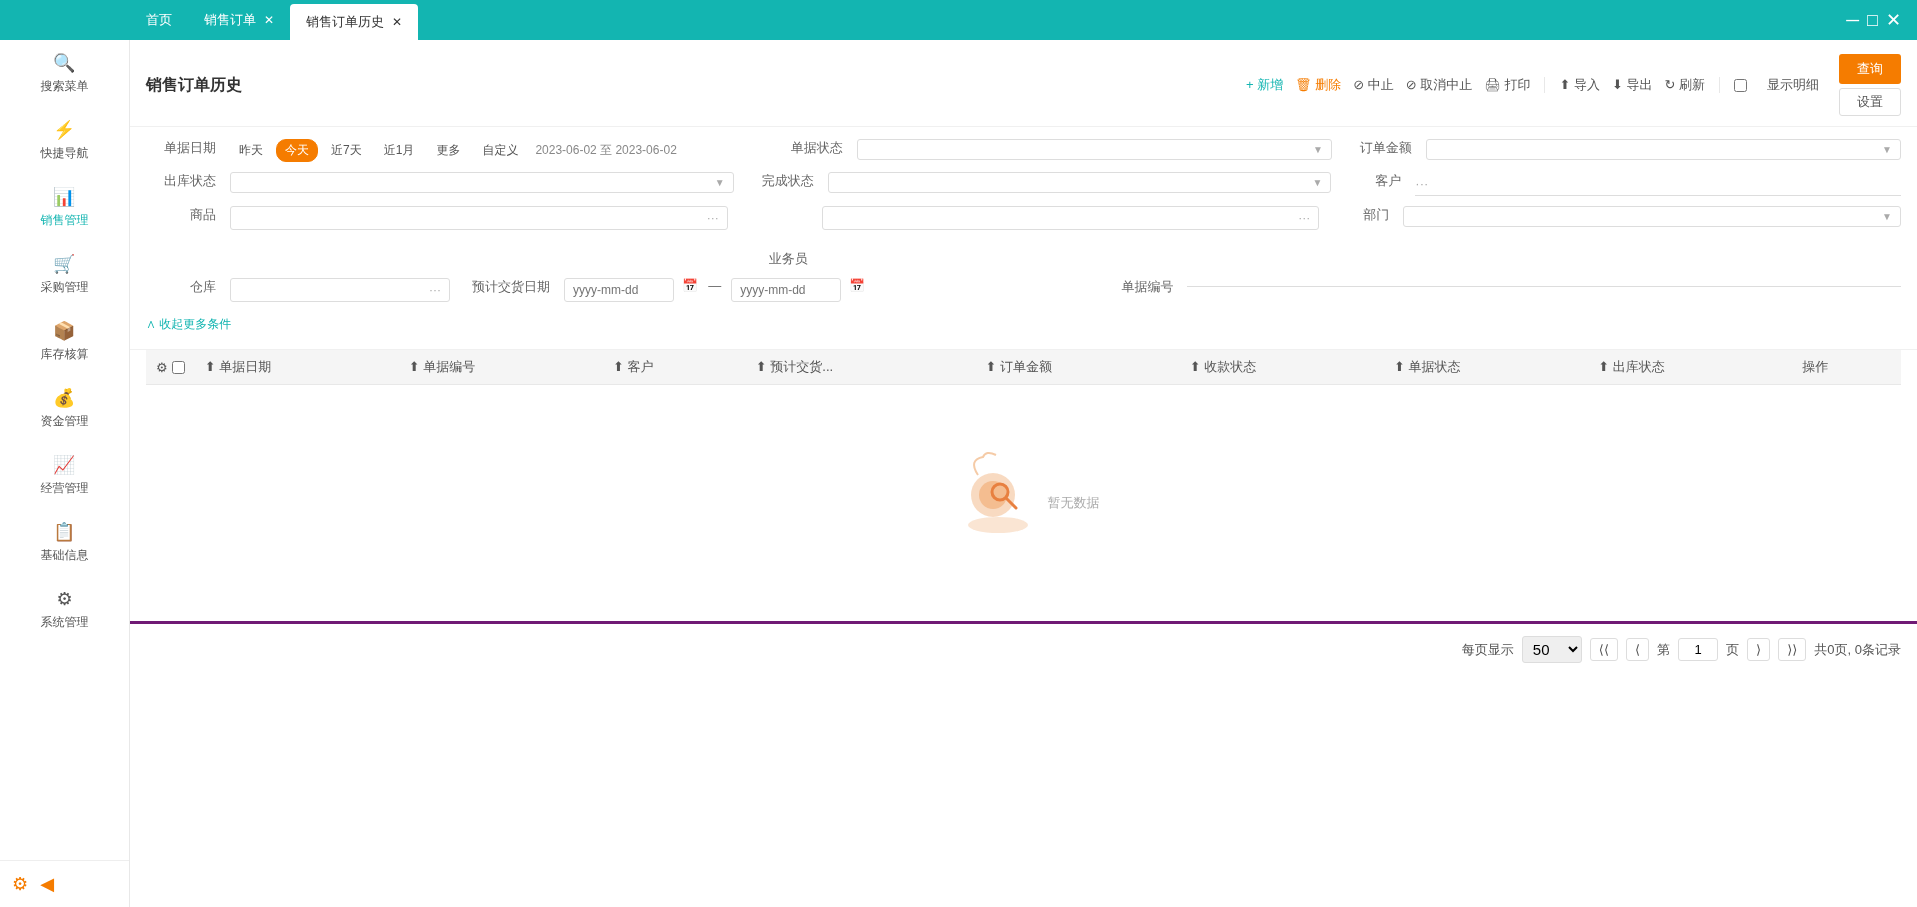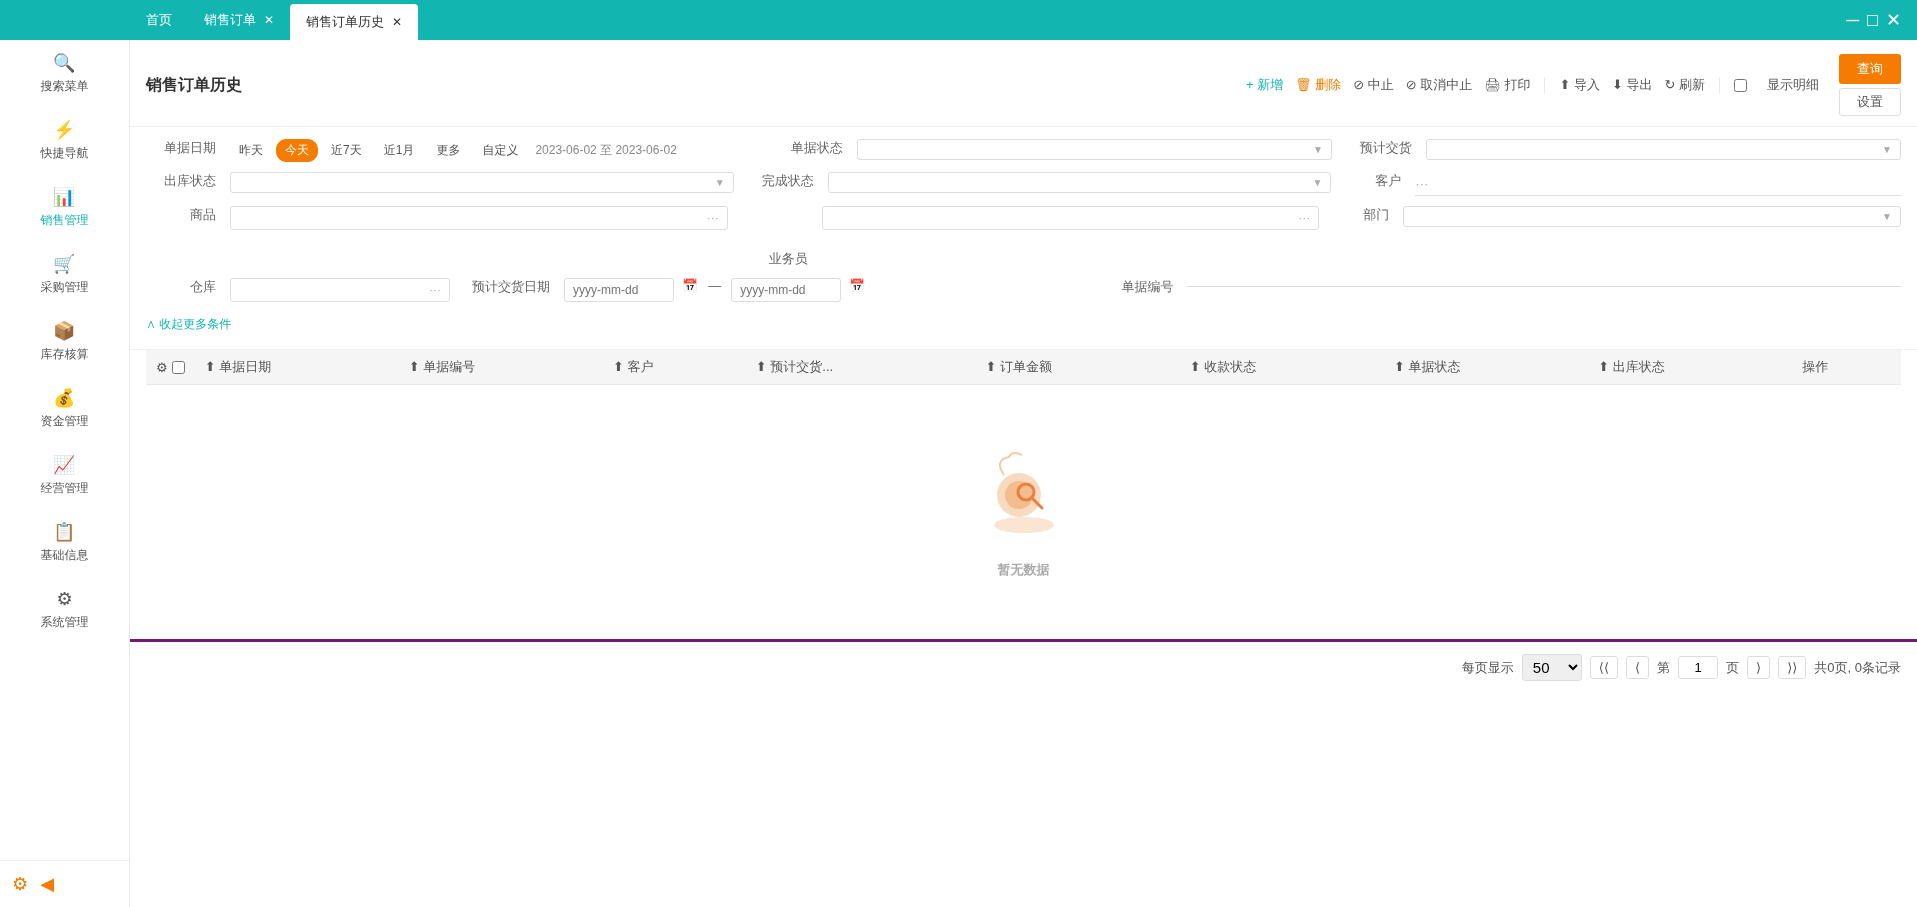--- a/index.html
+++ b/index.html
@@ -56,21 +56,21 @@
     .collapse-row { text-align: left; color: #13b5b1; font-size: 12px; cursor: pointer; padding: 4px 0; }
 
     
     .table-area { padding: 0 16px; }
     table { width: 100%; border-collapse: collapse; font-size: 13px; }
     thead tr { background: #f5f5f5; }
     th { padding: 8px 10px; text-align: left; color: #555; font-weight: normal; border-bottom: 1px solid #e8e8e8; white-space: nowrap; }
     .checkbox-cell { width: 30px; }
 
     
-    .empty-state { display: flex; flex-direction: column; align-items: center; justify-content: center; padding: 60px 0; font-weight: bold; }
+    .empty-state { display: flex; flex-direction: row; align-items: center; justify-content: center; padding: 60px 0; }
     .empty-icon { width: 100px; height: 100px; margin-bottom: 16px; }
     .empty-text { color: #aaa; font-size: 13px; }
 
     
     .pagination { display: flex; align-items: center; justify-content: flex-end; padding: 12px 16px; border-top: 3px solid #701a75; gap: 8px; font-size: 13px; color: #555; }
     .page-select { border: 1px solid #ddd; border-radius: 3px; padding: 3px 6px; font-size: 15px; }
     .page-input { border: 1px solid #ddd; border-radius: 3px; padding: 3px 6px; width: 40px; text-align: center; font-size: 13px; }
     .page-btn { border: 1px solid #ddd; border-radius: 3px; padding: 3px 8px; cursor: pointer; background: #fff; color: #555; font-size: 13px; }
     .page-btn:disabled { color: #ccc; cursor: not-allowed; }
 
@@ -183,21 +183,21 @@
               <span class="date-btn">更多</span>
               <span class="date-btn">自定义</span>
             </div>
             <span class="date-range">2023-06-02 至 2023-06-02</span>
           </div>
           <span class="filter-label" style="width:70px;">单据状态</span>
           <div class="select-field" style="flex:1; min-width:220px; margin-right:16px;">
             <span></span>
             <span class="arrow">▼</span>
           </div>
-          <span class="filter-label" style="width:70px;">预计交货</span>
+          <span class="filter-label" style="width:70px;">订单金额</span>
           <div class="select-field" style="flex:1; min-width:220px;">
             <span></span>
             <span class="arrow">▼</span>
           </div>
         </div>
 
         <div class="filter-row">
           <span class="filter-label">出库状态</span>
           <div class="select-field" style="flex:1; margin-right:16px;">
             <span></span>

